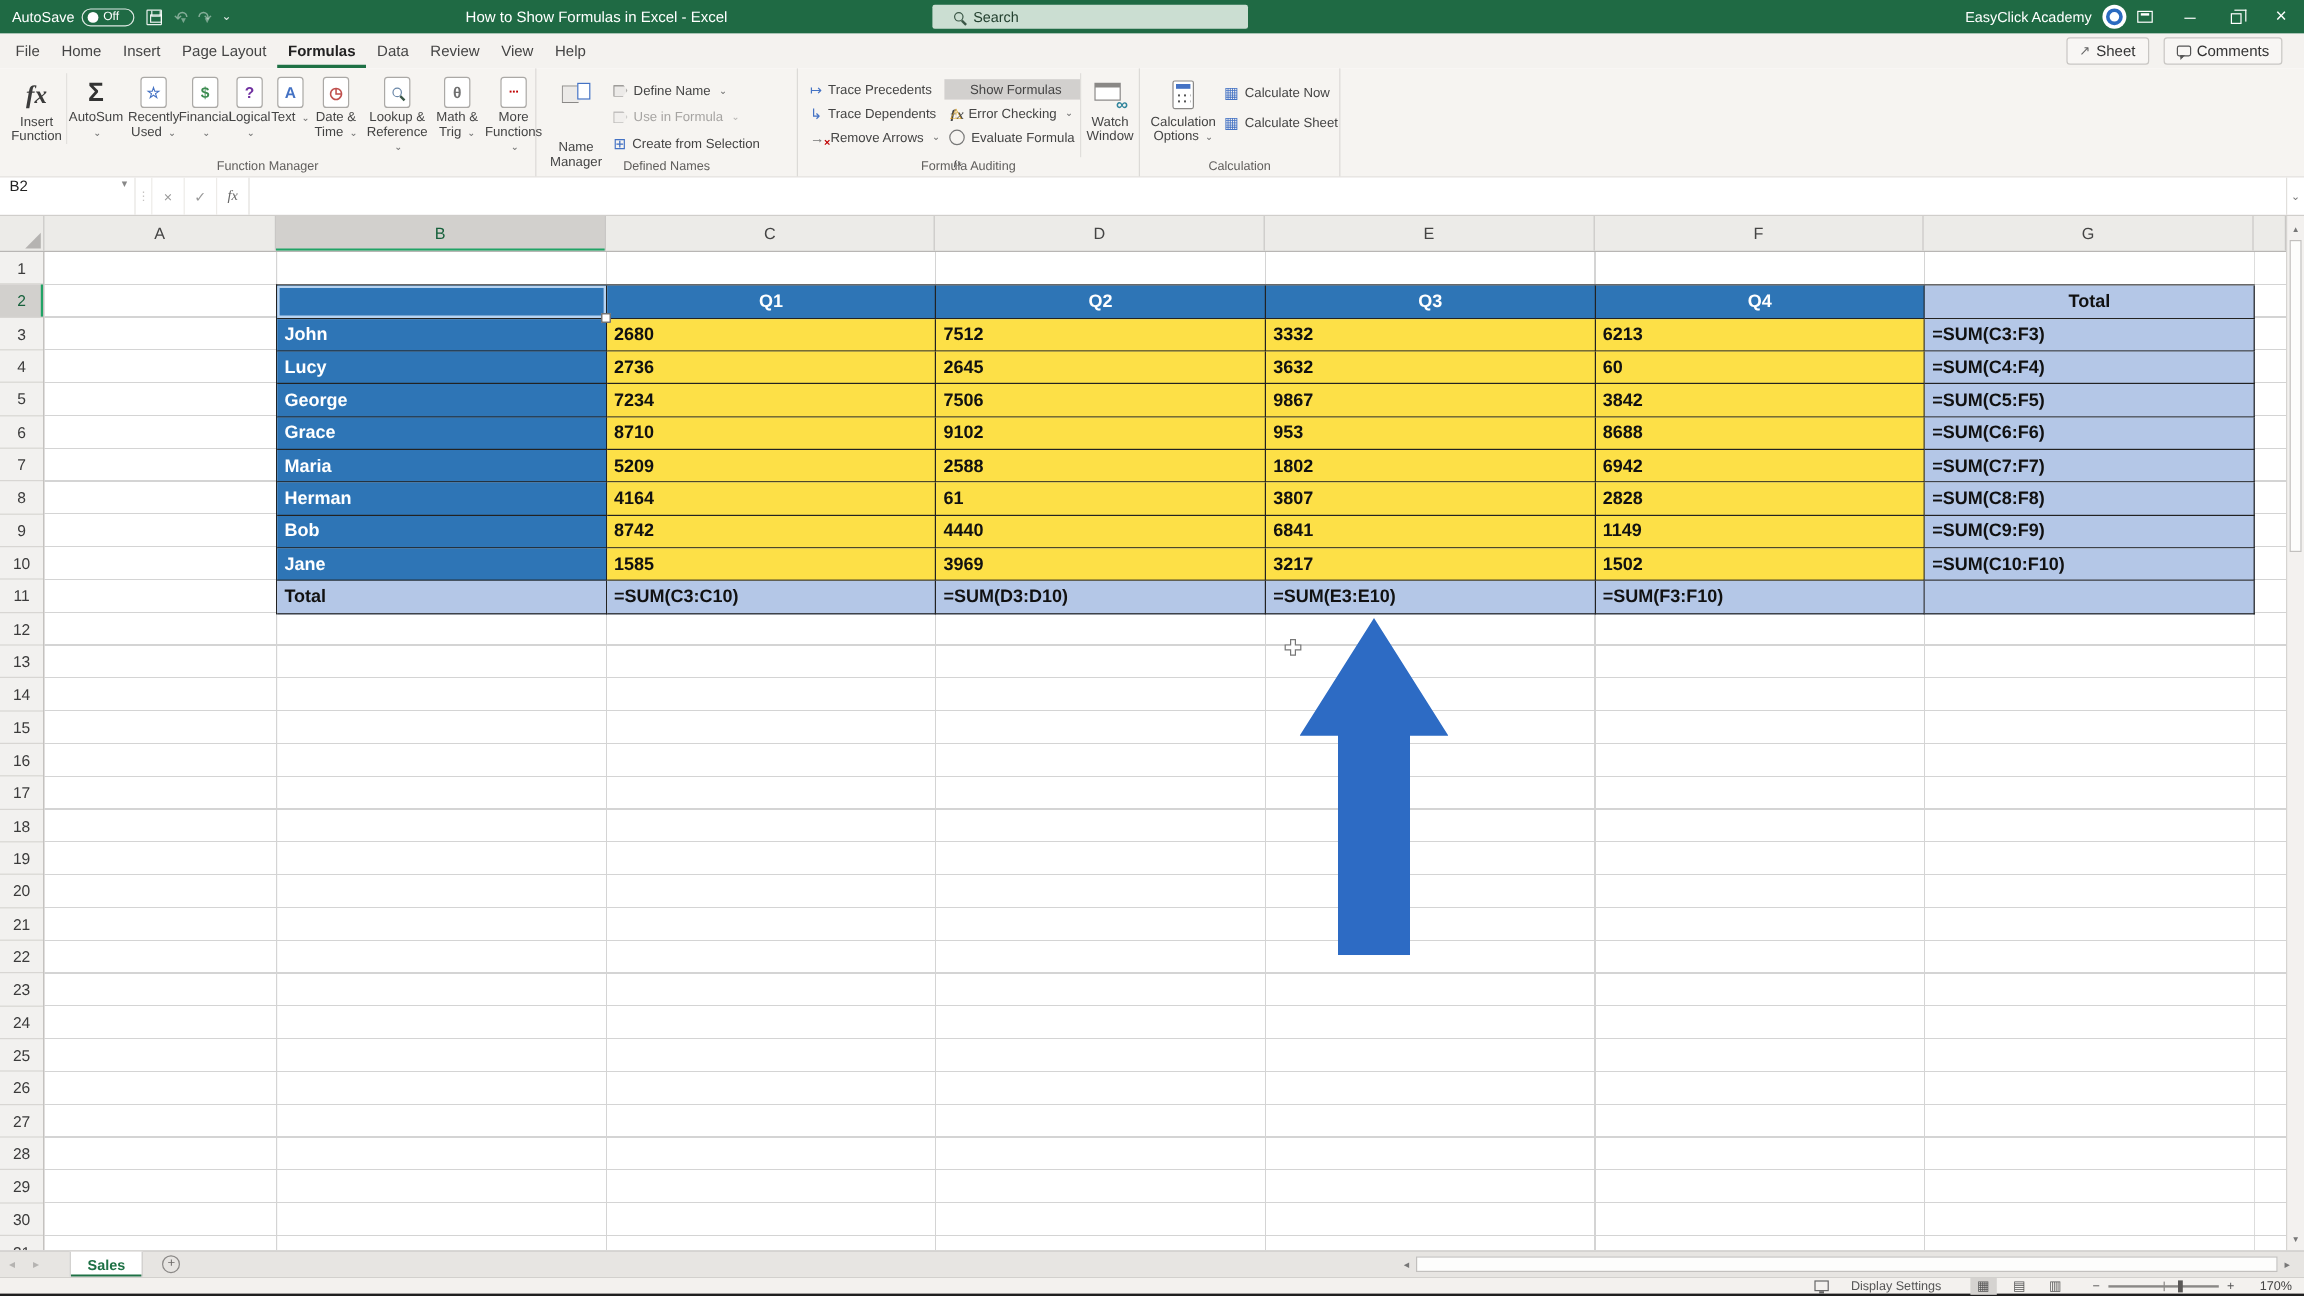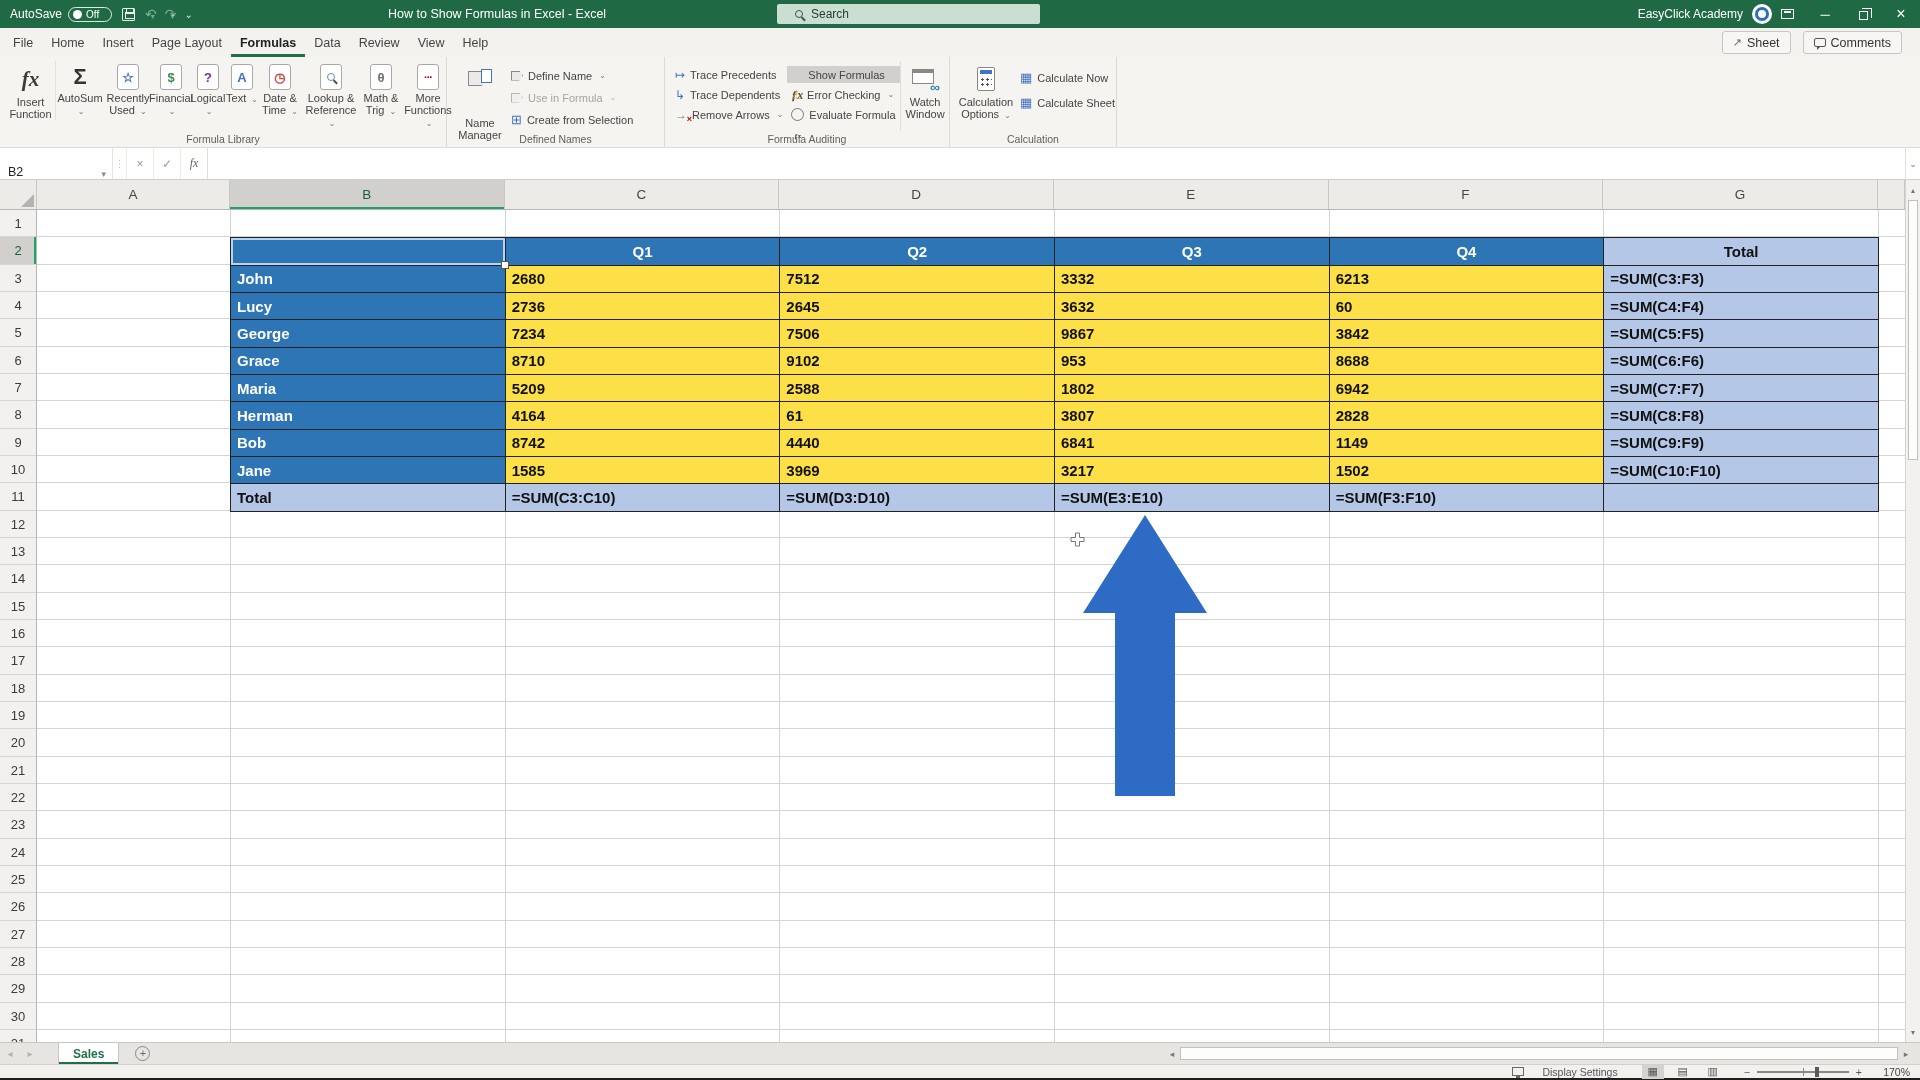--- a/index.html
+++ b/index.html
@@ -78,21 +78,21 @@
   .ww-ic .win { position:absolute; left:0; top:2px; width:22px; height:15px; border:1px solid #8A8886; border-top:4px solid #8A8886; background:#fff; }
   .ww-ic .gl { position:absolute; right:-2px; bottom:-4px; color:#31859C; font-weight:700; font-size:14px; }
   .calc-ic { position:relative; width:18px; height:24px; border:1.5px solid #8A8886; border-radius:2px; background:#fff; }
   .calc-ic::before { content:""; position:absolute; left:2px; right:2px; top:2px; height:4px; background:#4472C4; }
   .calc-ic::after { content:""; position:absolute; left:2px; right:2px; top:9px; bottom:2px; background-image:radial-gradient(#555 1px, transparent 1.2px); background-size:5px 5px; }
   .grid-ic { color:#4472C4; font-size:13px; }
   .fa-col { display:flex; flex-direction:column; gap:3px; padding-top:5px; }
 
   
   .fbar { position:absolute; top:148px; left:0; right:0; height:32px; background:#fff; border-bottom:1px solid #D0CECB; display:flex; align-items:stretch; }
-  .namebox { width:112px; display:flex; align-items:flex-end; padding-left:8px; font-size:12.5px; color:#222; }
+  .namebox { width:112px; display:flex; align-items:flex-start; padding-left:8px; font-size:12.5px; color:#222; }
   .namebox .dd { margin-left:auto; padding-right:6px; color:#888; font-size:9px; }
   .nb-split { width:14px; display:flex; align-items:center; justify-content:center; color:#C6C4C2; font-size:10px; border-left:1px solid #E6E4E1; }
   .fbtn { width:27px; display:flex; align-items:center; justify-content:center; color:#999; font-size:12px; border-left:1px solid #EDEBE8; }
   .fbtn.fx { font-family:"Liberation Serif", serif; font-style:italic; color:#666; }
   .finput { flex:1; border-left:1px solid #E1DFDC; }
   .fbar-chev { width:15px; border-left:1px solid #E1DFDC; display:flex; align-items:center; justify-content:center; color:#777; font-size:9px; }
 
   
   .cheads { position:absolute; top:180px; left:0; right:15px; height:30px; display:flex; background:#ECEBE8; border-bottom:1px solid #B8B6B4; overflow:hidden; z-index:4; }
   .corner { width:37px; flex:none; position:relative; border-right:1px solid #C9C7C5; }
@@ -265,21 +265,21 @@
             <span class="c-gray">θ</span>
           </span>
         <span class="rb-lbl"><span>Math &amp; Trig</span> <span class="chev">⌄</span></span>
       </div>
       <div class="rb-med" style="width:52px;">
         <span class="rb-ic">
             <span class="c-dred">···</span>
           </span>
         <span class="rb-lbl"><span>More Functions</span> <span class="chev">⌄</span></span>
       </div>
-      <span class="rg-label">Formula Library</span>
+      <span class="rg-label">Function Manager</span>
     </div>
 
     <div class="rgroup" style="width:218px;">
       <div class="rb-large" style="width:54px;gap:24px;">
         <span class="big-ic">
             <span class="nm-ic">
               <span class="tag"></span>
             </span>
           </span>
         <span class="rb-lbl">Name Manager</span>

